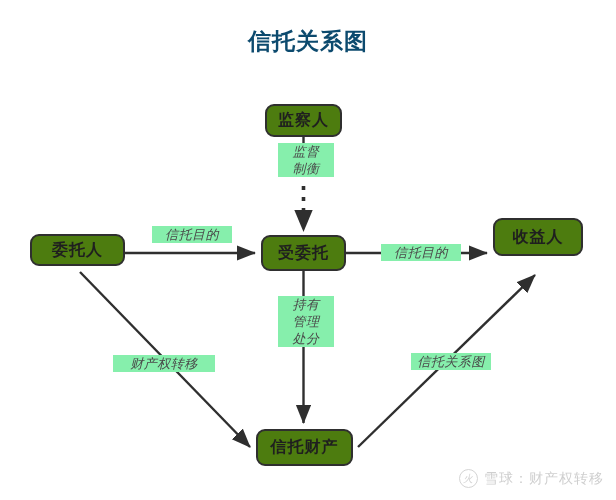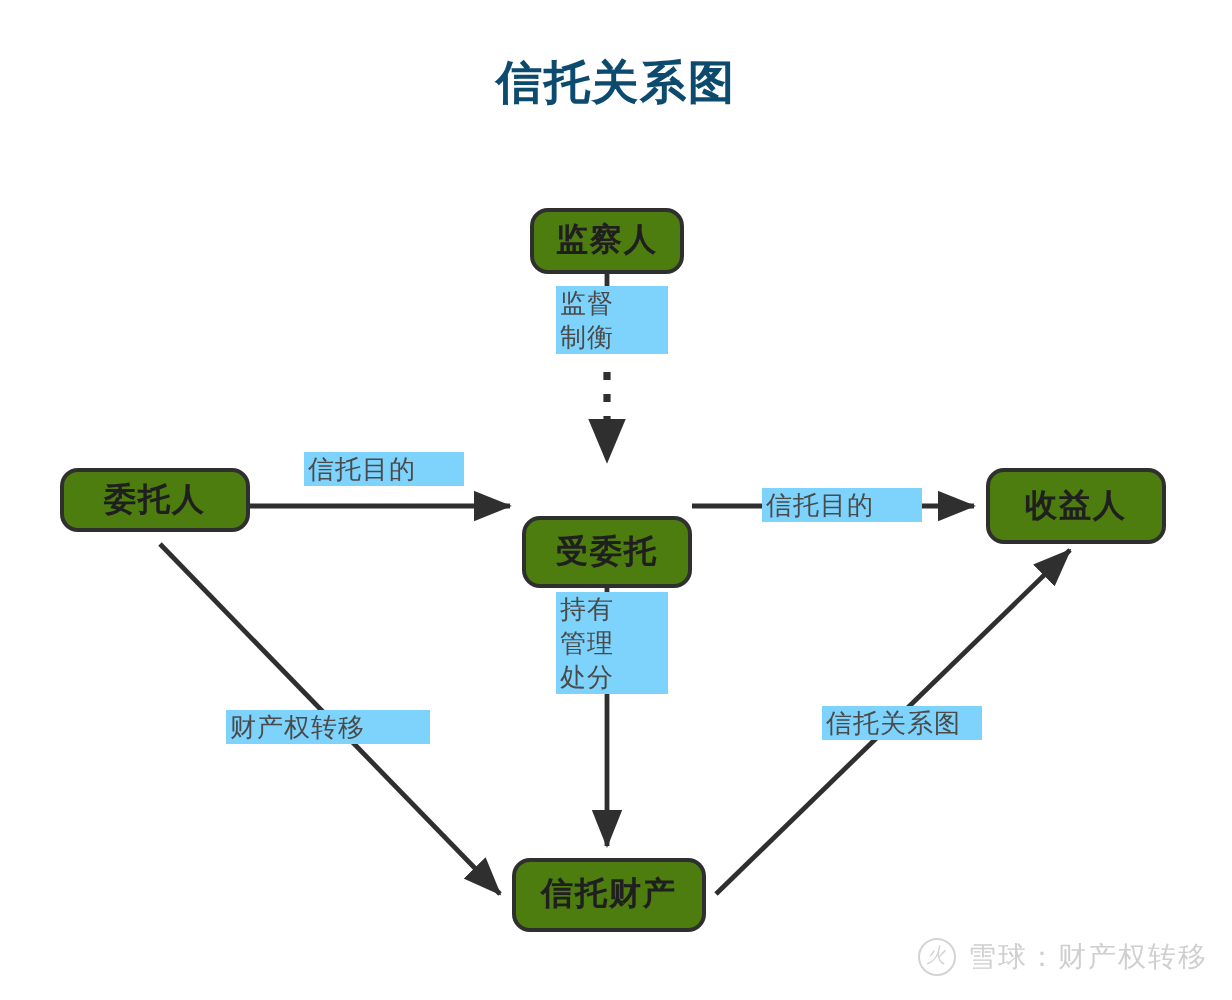--- a/index.html
+++ b/index.html
@@ -47,26 +47,27 @@
     letter-spacing: 1px;
     white-space: nowrap;
   }
   .node-label {
     pointer-events: none;
   }
   .edge-label {
     position: absolute;
     font-size: 13px;
     color: #4a4a4a;
-    background: #7dd3fc;
+    background: #86efac;
     white-space: nowrap;
-    text-align: left;
+    text-align: center;
     line-height: 17px;
     letter-spacing: 0.5px;
     padding: 0 2px;
+    font-style: italic;
   }
   .watermark {
     position: absolute;
     right: 12px;
     bottom: 12px;
     display: flex;
     align-items: center;
     gap: 6px;
     color: #cfcfcf;
     font-size: 14px;
@@ -129,25 +130,25 @@
 </svg>
 
 <div class="node" style="left:265px; top:104px; width:77px; height:33px;">
   <span class="node-label">监察人</span>
 </div>
 
 <div class="node" style="left:30px; top:234px; width:95px; height:32px;">
   <span class="node-label">委托人</span>
 </div>
 
-<div class="node" style="left:261px; top:235px; width:85px; height:36px;margin-top:23px;">
+<div class="node" style="left:261px; top:235px; width:85px; height:36px;">
   <span class="node-label">受委托</span>
 </div>
 
-<div class="node" style="left:493px; top:234px; width:90px; height:38px;">
+<div class="node" style="left:493px; top:218px; width:90px; height:38px;">
   <span class="node-label">收益人</span>
 </div>
 
 <div class="node" style="left:256px; top:429px; width:97px; height:37px;">
   <span class="node-label">信托财产</span>
 </div>
 
 <div class="edge-label" style="left:278px; top:143px; width:52px;">
   <div>监督</div>
   <div>制衡</div>

